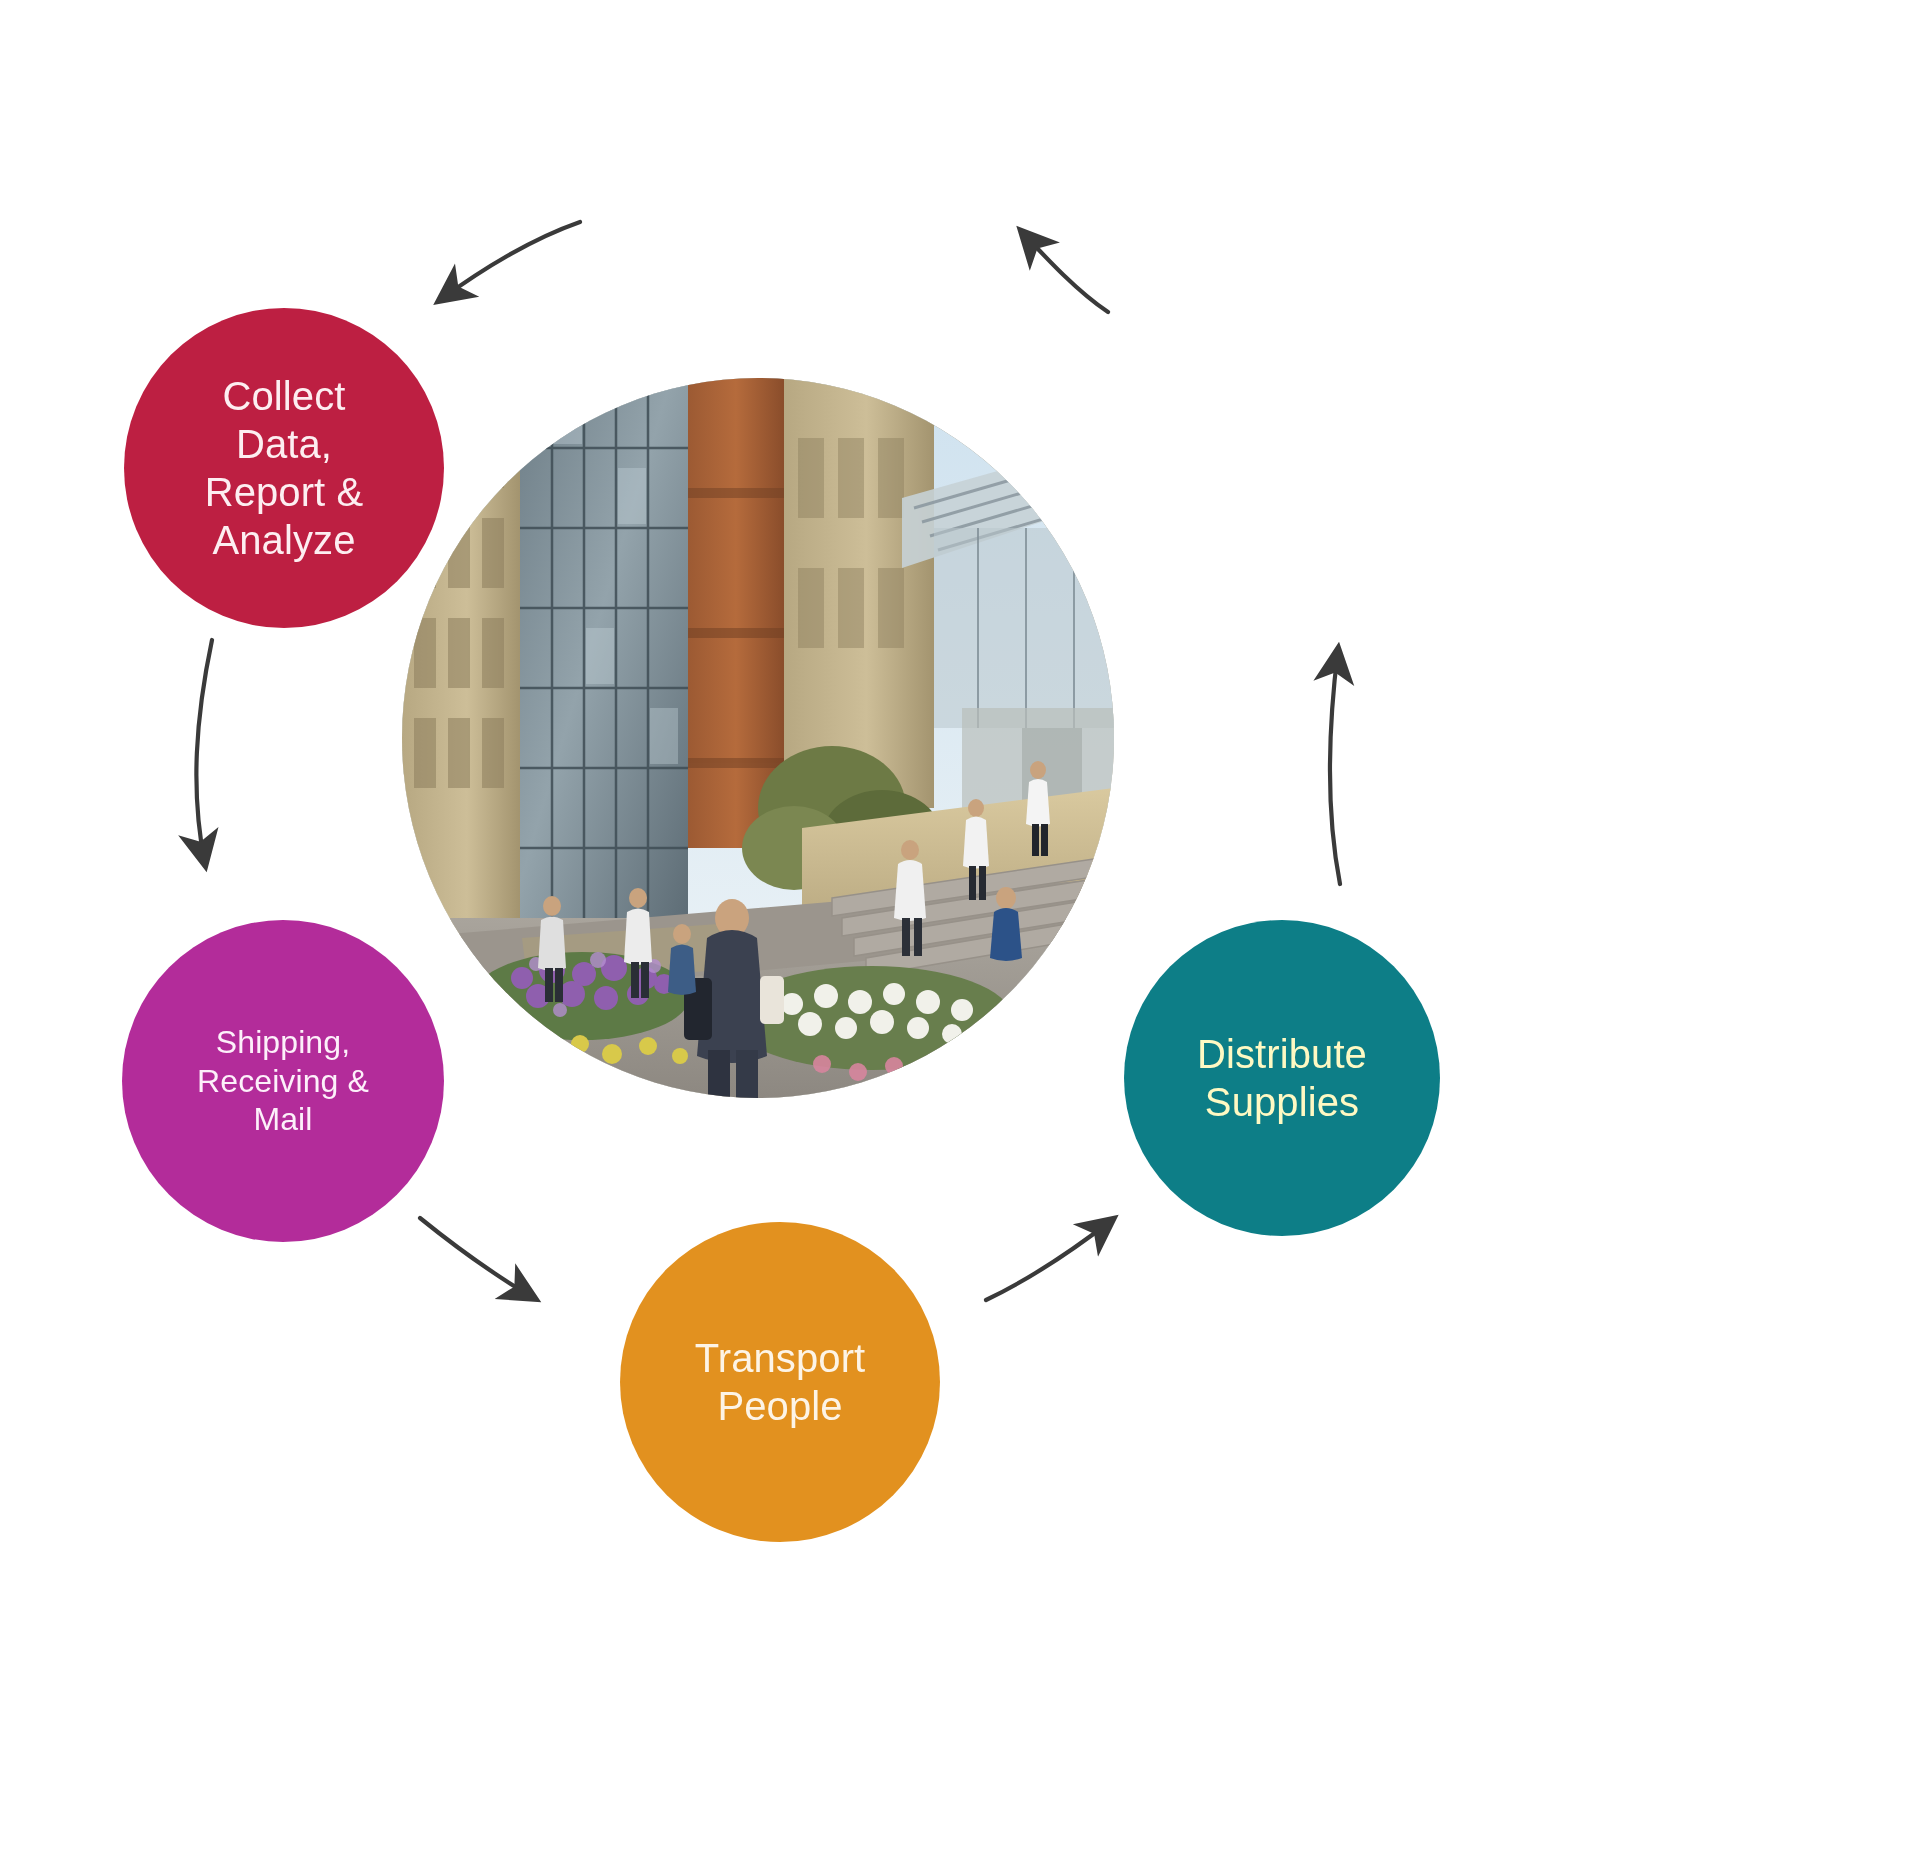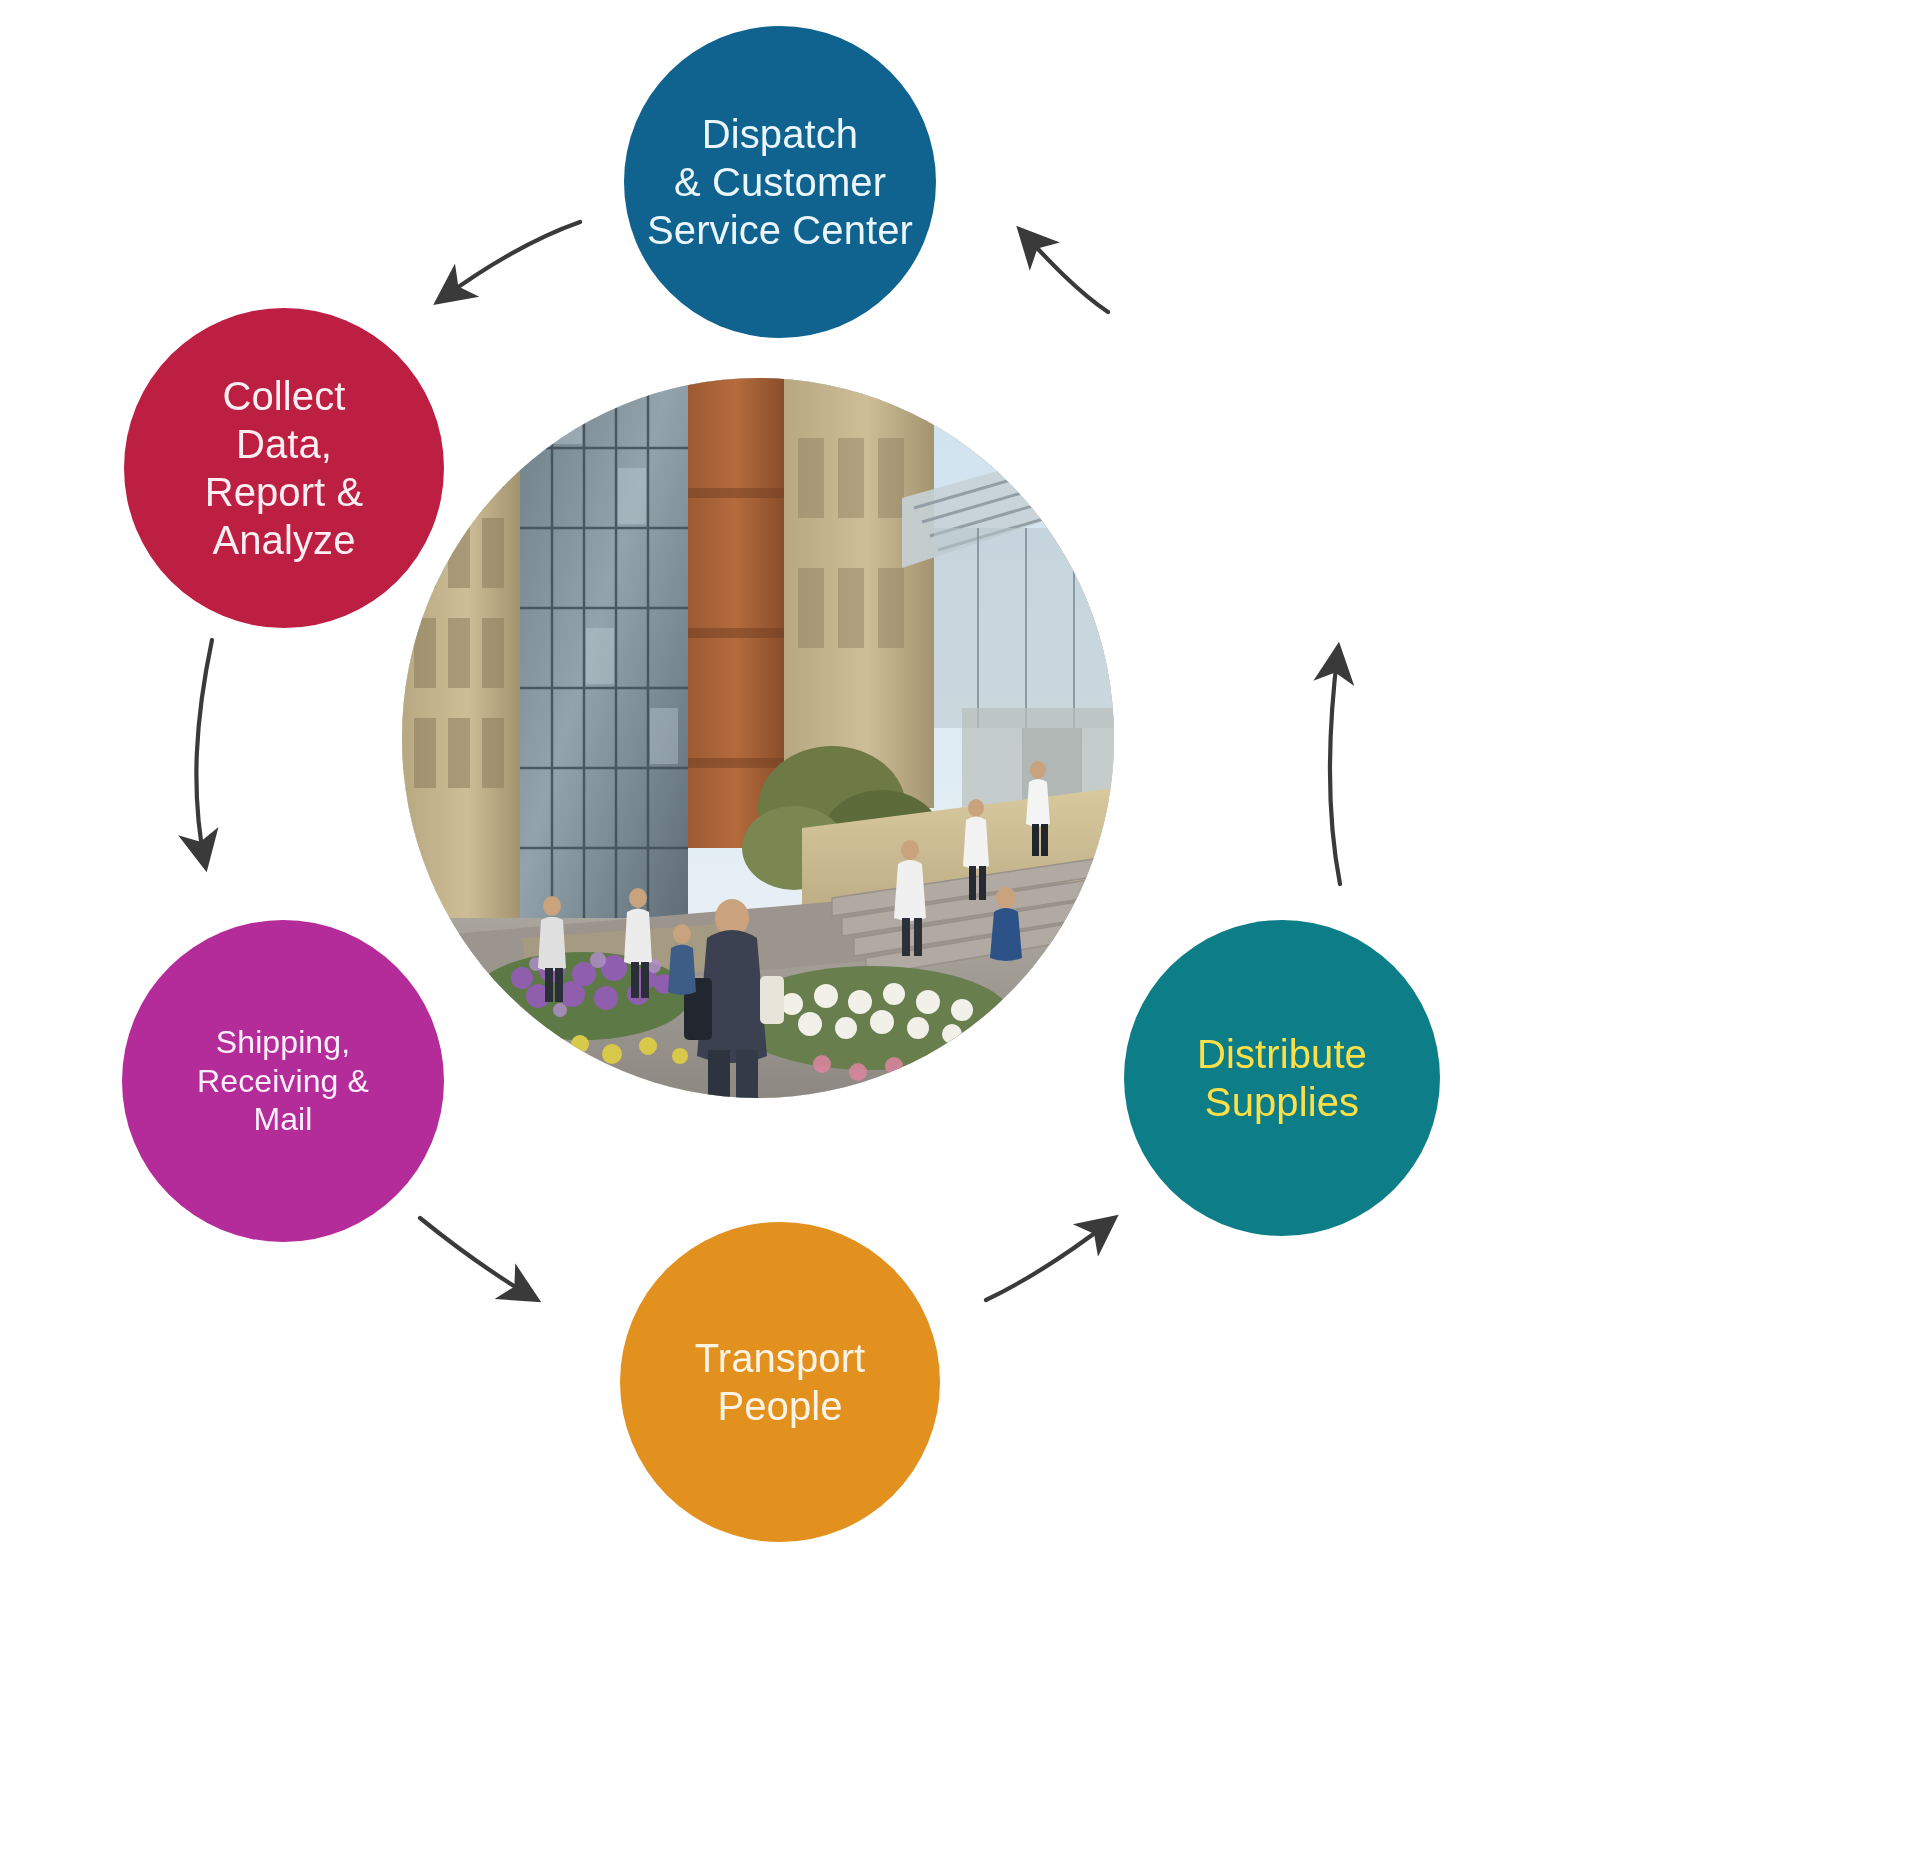--- a/index.html
+++ b/index.html
@@ -349,28 +349,23 @@
         <path d="M420,1218 C462,1252 496,1276 534,1298"></path>
 
         <path d="M986,1300 C1028,1280 1068,1254 1112,1220"></path>
 
         <path d="M1340,884 C1326,812 1328,730 1338,650"></path>
 
         <path d="M1108,312 C1078,292 1048,260 1022,232"></path>
       </g>
     </svg>
 
-    <div class="node" id="node-dispatch" style="background:#10628f; color:#eaf6fb;">
-      <span class="label">Dispatch
-&amp; Customer
-Service Center</span>
-    </div>
-
-
-    <div class="node" id="node-distribute" style="background:#0d7e87; color:#fde047;">
+
+
+    <div class="node" id="node-distribute" style="background:#0d7e87; color:#fef9c3;">
       <span class="label">Distribute
 Supplies</span>
     </div>
 
     <div class="node" id="node-transport" style="background:#e2911f; color:#fdf4e6;">
       <span class="label">Transport
 People</span>
     </div>
 
     <div class="node" id="node-shipping" style="background:#b32c9a; color:#fdf0fa;">

